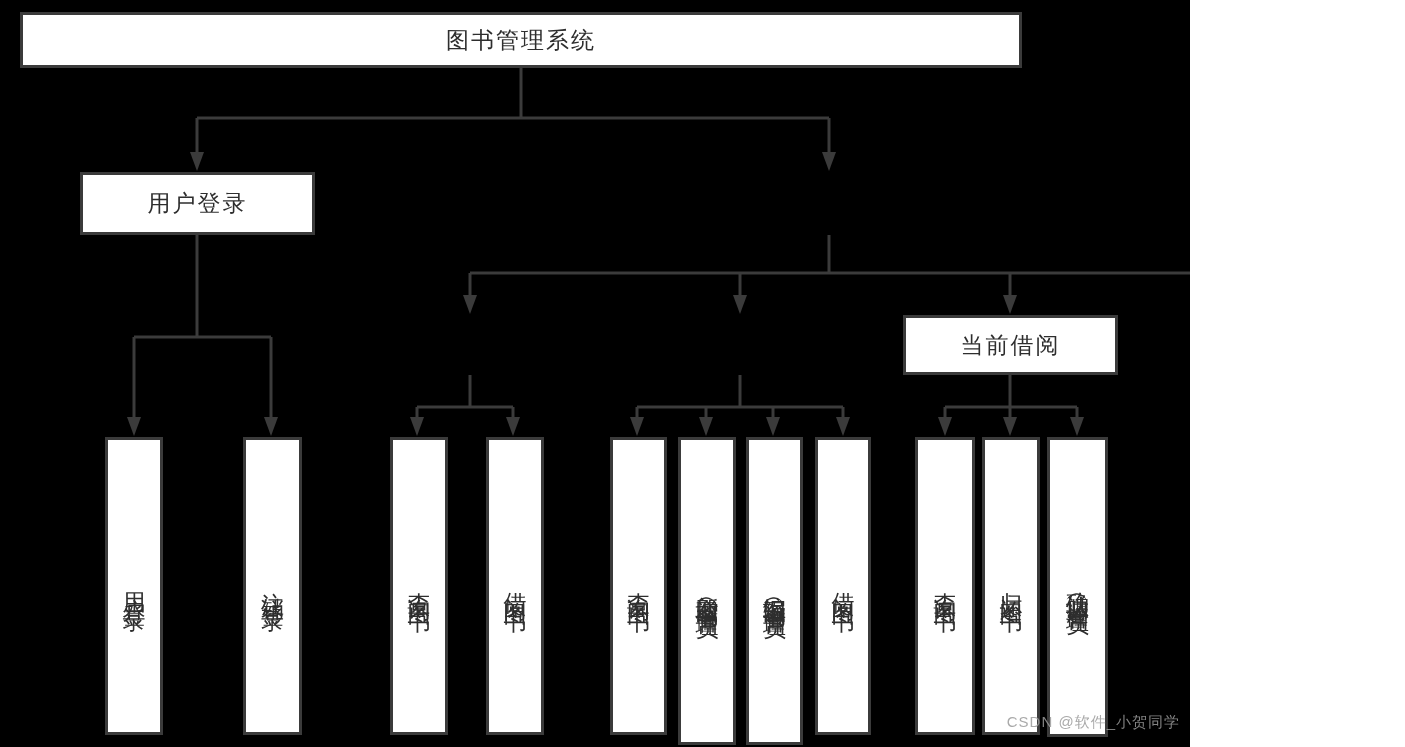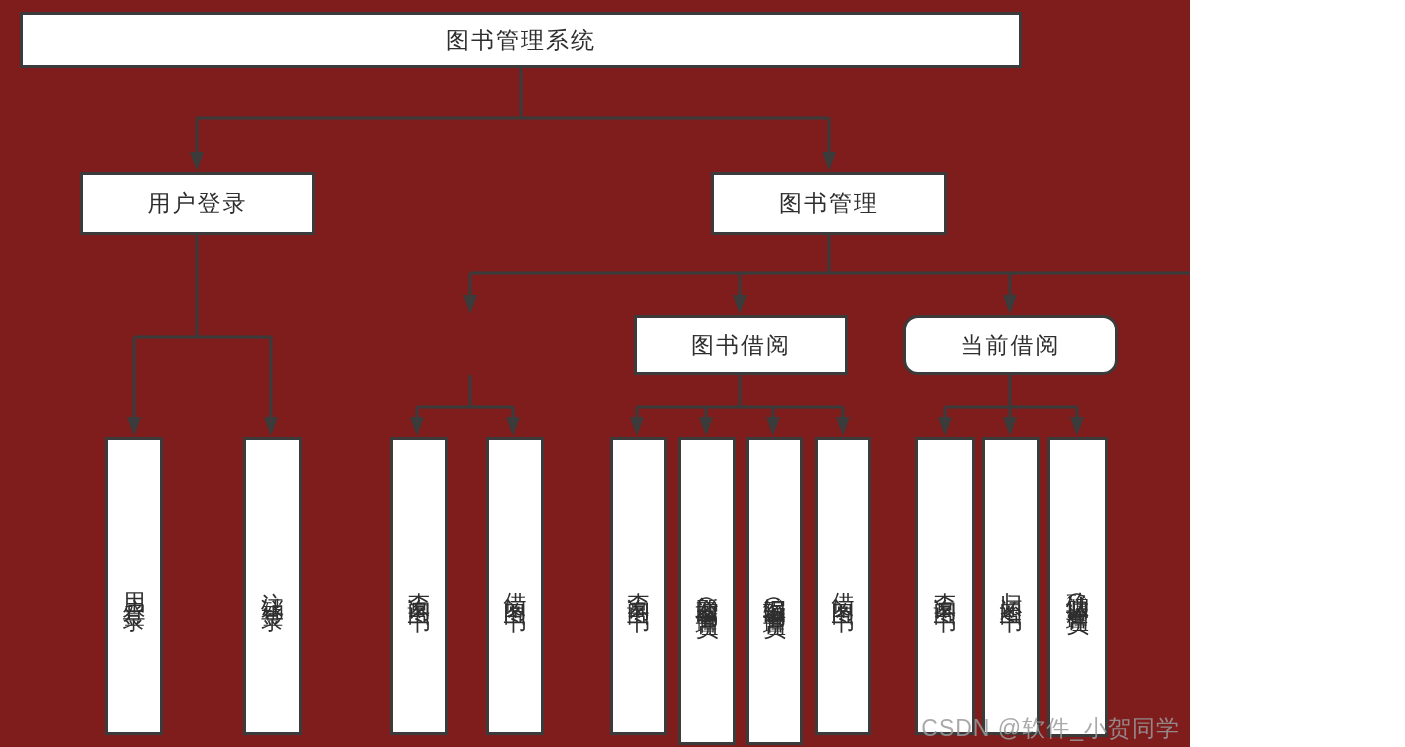--- a/index.html
+++ b/index.html
@@ -1,32 +1,32 @@
 <!DOCTYPE html>
 <html><head>
 <meta charset="utf-8">
 <style>
   html,body{margin:0;padding:0;background:#ffffff;}
   .stage{
-    position:relative;width:1190px;height:747px;background:#7f1d1d;
+    position:relative;width:1190px;height:747px;background:#000000;
     font-family:"Liberation Sans","DejaVu Sans",sans-serif;overflow:hidden;
   }
   .box{
     position:absolute;box-sizing:border-box;background:#ffffff;
     border:3px solid #3b3b3b;display:flex;align-items:center;justify-content:center;
     color:#2e2e2e;font-size:23px;letter-spacing:2px;white-space:nowrap;z-index:2;
   }
   .vtext{
     writing-mode:vertical-lr;text-orientation:upright;
     letter-spacing:6px;line-height:1;font-size:23px;color:#2e2e2e;
   }
   .connectors{position:absolute;left:0;top:0;z-index:1;}
   .watermark{
     position:absolute;right:10px;top:713px;z-index:3;
-    color:#9b9b9b;font-size:23px;letter-spacing:1px;opacity:.85;
+    color:#9b9b9b;font-size:15px;letter-spacing:1px;opacity:.85;
   }
 </style>
 </head>
 <body>
 
 <div class="stage">
 
   <svg class="connectors" width="1405" height="747" viewBox="0 0 1405 747" aria-hidden="true">
     <g stroke="#3b3b3b" stroke-width="3" fill="none">
 
@@ -63,24 +63,22 @@
       <polygon points="1003,417 1017,417 1010,436"></polygon>
       <polygon points="1070,417 1084,417 1077,436"></polygon>
       <polygon points="1216,417 1230,417 1223,436"></polygon>
       <polygon points="1335,417 1349,417 1342,436"></polygon>
     </g>
   </svg>
 
   <div class="box" style="left:20px;top:12px;width:1002px;height:56px;">图书管理系统</div>
 
   <div class="box" style="left:80px;top:172px;width:235px;height:63px;">用户登录</div>
-  <div class="box" style="left:711px;top:172px;width:236px;height:63px;">图书管理</div>
 
-  <div class="box" style="left:634px;top:315px;width:214px;height:60px;">图书借阅</div>
-  <div class="box" style="left:903px;top:315px;width:215px;height:60px;border-radius:15px;">当前借阅</div>
+  <div class="box" style="left:903px;top:315px;width:215px;height:60px;">当前借阅</div>
 
   <div class="box" style="left:105px;top:437px;width:58px;height:298px;">
     <span class="vtext">用户登录</span>
   </div>
   <div class="box" style="left:243px;top:437px;width:59px;height:298px;">
     <span class="vtext">注销登录</span>
   </div>
 
   <div class="box" style="left:390px;top:437px;width:58px;height:298px;">
     <span class="vtext">查询图书</span>

